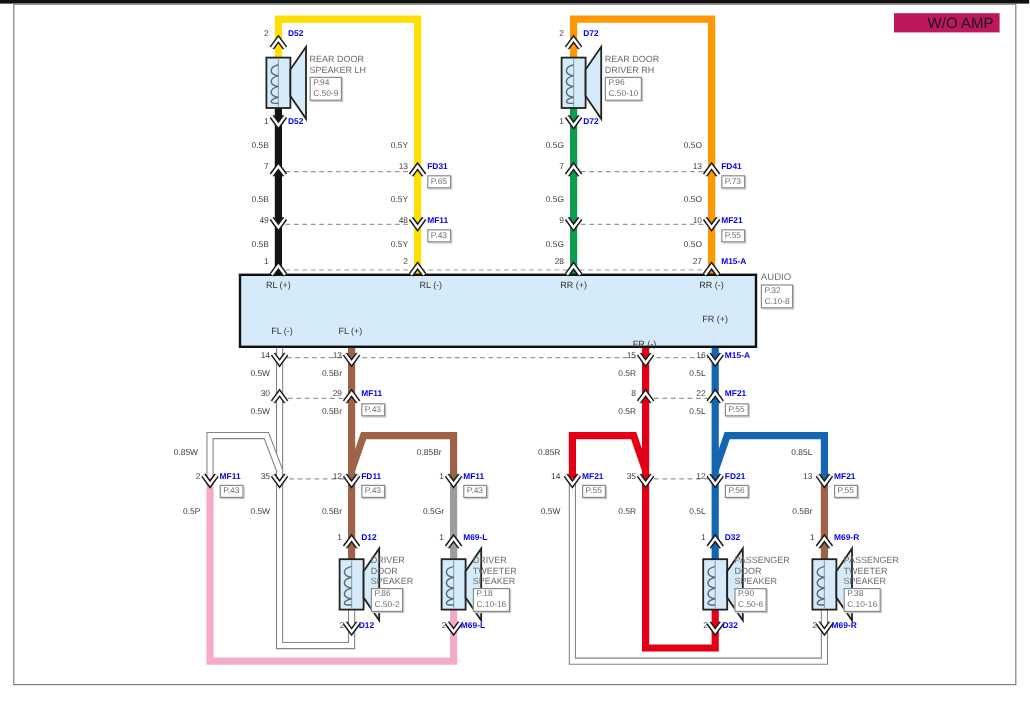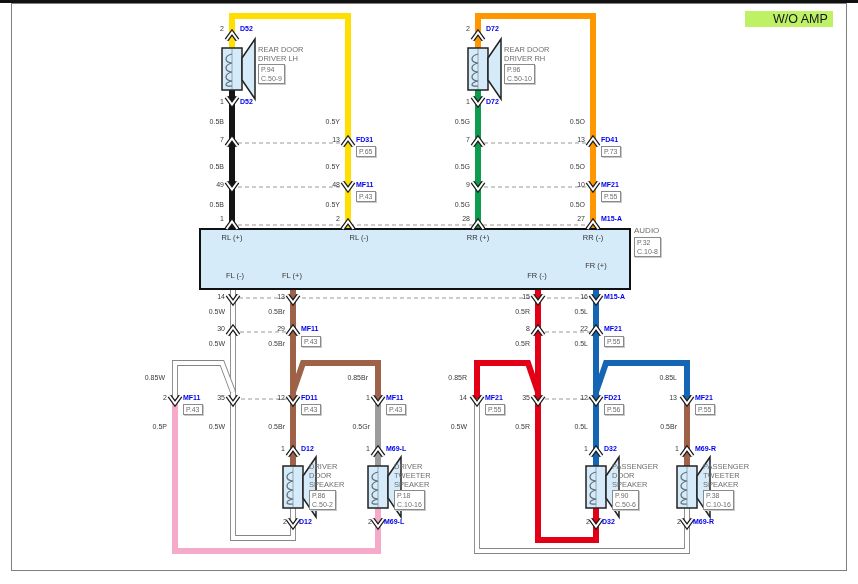--- a/index.html
+++ b/index.html
@@ -25,21 +25,21 @@
   #tag{position:absolute;left:745px;top:11px;padding:1px 5px;font-size:12.5px;color:#15151f;}
   .topbar{position:absolute;left:0;top:0;width:858px;height:3px;background:#111;}
   .frame{position:absolute;left:11px;top:3px;width:834px;height:566px;border:1px solid #7f7f7f;}
 </style>
 </head>
 <body>
 
 <div id="stage">
   <div class="topbar"></div>
   <div class="frame"></div>
-  <div id="tag" style="background: #bef264; padding-left: 28px;">W/O AMP</div>
+  <div id="tag" style="background: #be185d; padding-left: 28px;">W/O AMP</div>
 
   <svg id="wires" width="858" height="584" viewBox="0 0 858 584">
     <defs>
       <g id="spk">
         <rect class="spk-box" x="-10" y="0" width="20" height="42"></rect>
         <line class="spk-line" x1="0" y1="1" x2="0" y2="41"></line>
         <path class="spk-coil" d="M0,6 C-8,8 -8,14 0,15 C-8,17 -8,23 0,24 C-8,26 -8,32 0,33 C-8,35 -8,39 0,38"></path>
         <polygon class="spk-horn" points="10,10 23,-9 23,51 10,32"></polygon>
       </g>
       <g id="cu">
@@ -133,21 +133,21 @@
     <use href="#cd" x="293" y="523"></use>
     <use href="#cd" x="378" y="523"></use>
     <use href="#cd" x="596" y="523"></use>
     <use href="#cd" x="687" y="523"></use>
   </svg>
 
   <div class="t ra" style="left:188px;top:25px">2</div>
   <div class="t cn" style="left:240px;top:25px">D52</div>
   <div class="t comp" style="left:258px;top:45px">
     <div>REAR DOOR</div>
-    <div>DRIVER LH</div>
+    <div>SPEAKER LH</div>
   </div>
   <div class="refbox" style="left:258px;top:64px">
     <div>P.94</div>
     <div>C.50-9</div>
   </div>
   <div class="t ra" style="left:188px;top:98px">1</div>
   <div class="t cn" style="left:240px;top:98px">D52</div>
 
   <div class="t ra" style="left:188px;top:118px">0.5B</div>
   <div class="t ra" style="left:188px;top:136px">7</div>
@@ -198,21 +198,21 @@
   <div class="t ra" style="left:549px;top:201px">0.5O</div>
   <div class="t ra" style="left:549px;top:215px">27</div>
   <div class="t cn" style="left:601px;top:215px">M15-A</div>
 
   <div class="ch" style="left:202px;top:233px">RL (+)</div>
   <div class="ch" style="left:329px;top:233px">RL (-)</div>
   <div class="ch" style="left:448px;top:233px">RR (+)</div>
   <div class="ch" style="left:563px;top:233px">RR (-)</div>
   <div class="ch" style="left:205px;top:271px">FL (-)</div>
   <div class="ch" style="left:262px;top:271px">FL (+)</div>
-  <div class="ch" style="left:507px;top:271px">FR (-)</div>
+  <div class="ch" style="left:507px;top:282px">FR (-)</div>
   <div class="ch" style="left:566px;top:261px">FR (+)</div>
   <div class="t comp8" style="left:634px;top:226px">AUDIO</div>
   <div class="refbox" style="left:634px;top:237px">
     <div>P.32</div>
     <div>C.10-8</div>
   </div>
 
   <div class="t ra" style="left:189px;top:293px">14</div>
   <div class="t ra" style="left:249px;top:293px">13</div>
   <div class="t ra" style="left:189px;top:308px">0.5W</div>

